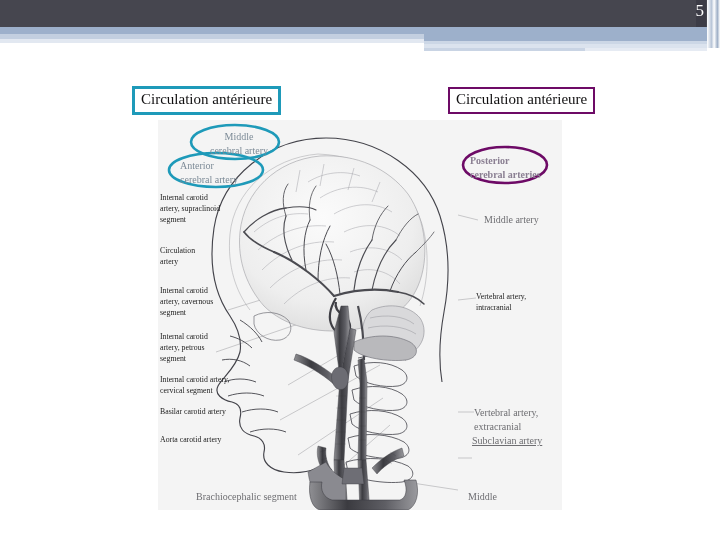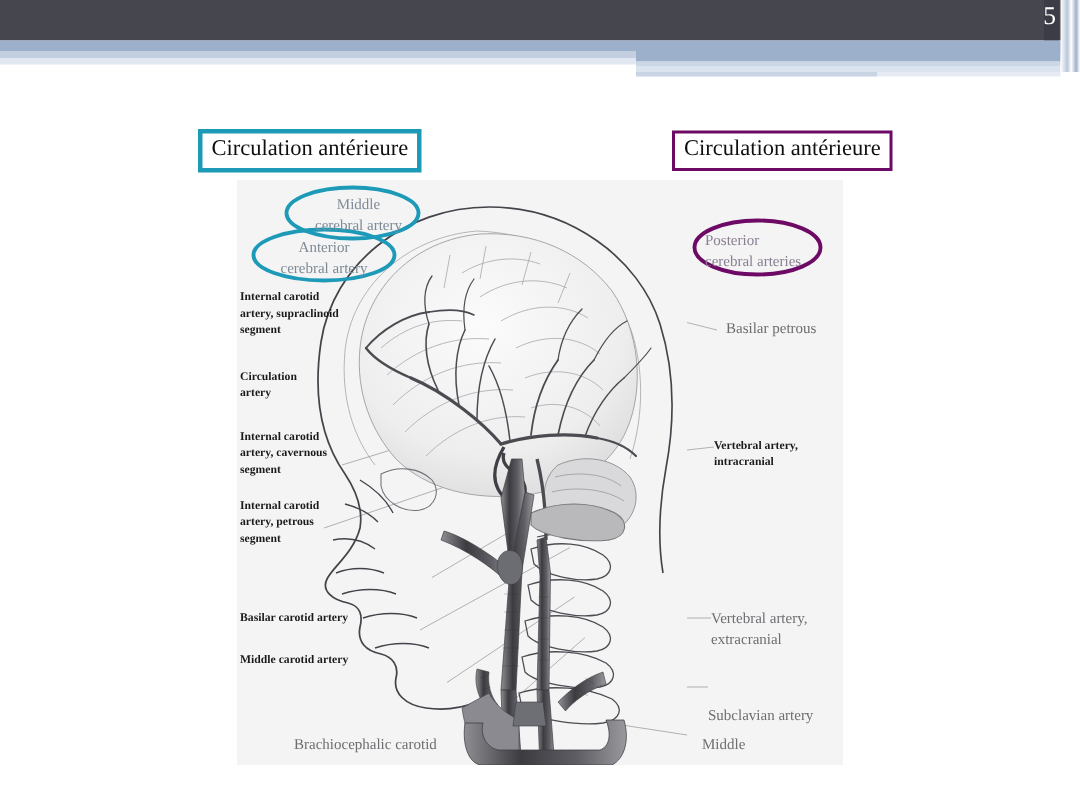--- a/index.html
+++ b/index.html
@@ -27,21 +27,21 @@
     font-family:"Liberation Serif", serif;font-weight:normal;font-size:15px;
     color:#100f10;white-space:nowrap;line-height:1.18;}
   #title-ant{left:132px;top:86px;border:3px solid #1e9ab9;}
   #title-post{left:448px;top:87px;border:2.5px solid #6d0a66;}
   
   .figure{position:absolute;left:158px;top:120px;width:404px;height:390px;
     background:#f4f4f4;overflow:hidden;}
   .figsvg{position:absolute;left:0;top:0;}
   .ann{position:absolute;font-family:"Liberation Serif", serif;
     font-size:10px;color:#6e6e72;line-height:1.38;white-space:pre-line;}
-  .ann.bold{color:#1a1a1a;font-weight:bold;font-size:7.8px;}
+  .ann.bold{color:#1a1a1a;font-weight:normal;font-size:7.8px;}
   .ann.c{color:#7d8b97;}
   .ann.p{color:#8a7f92;}
   
   .ovl{position:absolute;left:0;top:0;pointer-events:none;}
 </style>
 </head>
 <body>
 
 <div class="hdr-dark"></div>
 <div class="hdr-dark2"></div>
@@ -235,40 +235,42 @@
   </svg>
 
   <svg class="ovl" width="404" height="390">
     <ellipse cx="77" cy="22" rx="44" ry="17" fill="none" stroke="#1e9ab9" stroke-width="2.6"></ellipse>
     <ellipse cx="58" cy="50" rx="47" ry="17" fill="none" stroke="#1e9ab9" stroke-width="2.6"></ellipse>
     <ellipse cx="347" cy="45" rx="42" ry="18" fill="none" stroke="#6d0a66" stroke-width="2.6"></ellipse>
   </svg>
 
   <div class="ann c" style="left:46px;top:10px;text-align:center;width:70px;">Middle
 cerebral artery</div>
-  <div class="ann c" style="left:22px;top:39px;text-align:center;width:72px;">Anterior
+  <div class="ann c" style="left:22px;top:39px;text-align:left;width:72px;">Anterior
 cerebral artery</div>
-  <div class="ann p" style="left:312px;top:34px;width:80px;">Posterior
+  <div class="ann p" style="left:312px;top:34px;width:80px;font-weight:bold;">Posterior
 cerebral arteries</div>
 
   <div class="ann bold" style="left:2px;top:73px;">Internal carotid
 artery, supraclinoid
 segment</div>
   <div class="ann bold" style="left:2px;top:126px;">Circulation
 artery</div>
   <div class="ann bold" style="left:2px;top:166px;">Internal carotid
 artery, cavernous
 segment</div>
   <div class="ann bold" style="left:2px;top:212px;">Internal carotid
 artery, petrous
 segment</div>
+  <div class="ann bold" style="left:2px;top:255px;">Internal carotid artery,
+cervical segment</div>
   <div class="ann bold" style="left:2px;top:287px;">Basilar carotid artery</div>
-  <div class="ann bold" style="left:2px;top:315px;">Middle carotid artery</div>
-  <div class="ann" style="left:38px;top:370px;">Brachiocephalic carotid</div>
-
-  <div class="ann" style="left:326px;top:93px;">Basilar petrous</div>
+  <div class="ann bold" style="left:2px;top:315px;">Aorta carotid artery</div>
+  <div class="ann" style="left:38px;top:370px;">Brachiocephalic segment</div>
+
+  <div class="ann" style="left:326px;top:93px;">Middle artery</div>
   <div class="ann bold" style="left:318px;top:172px;">Vertebral artery,
 intracranial</div>
   <div class="ann" style="left:316px;top:286px;">Vertebral artery,
 extracranial</div>
-  <div class="ann" style="left:314px;top:351px;">Subclavian artery</div>
+  <div class="ann" style="left:314px;top:314px;text-decoration:underline;">Subclavian artery</div>
   <div class="ann" style="left:310px;top:370px;">Middle</div>
 </div>
 
 </body></html>

